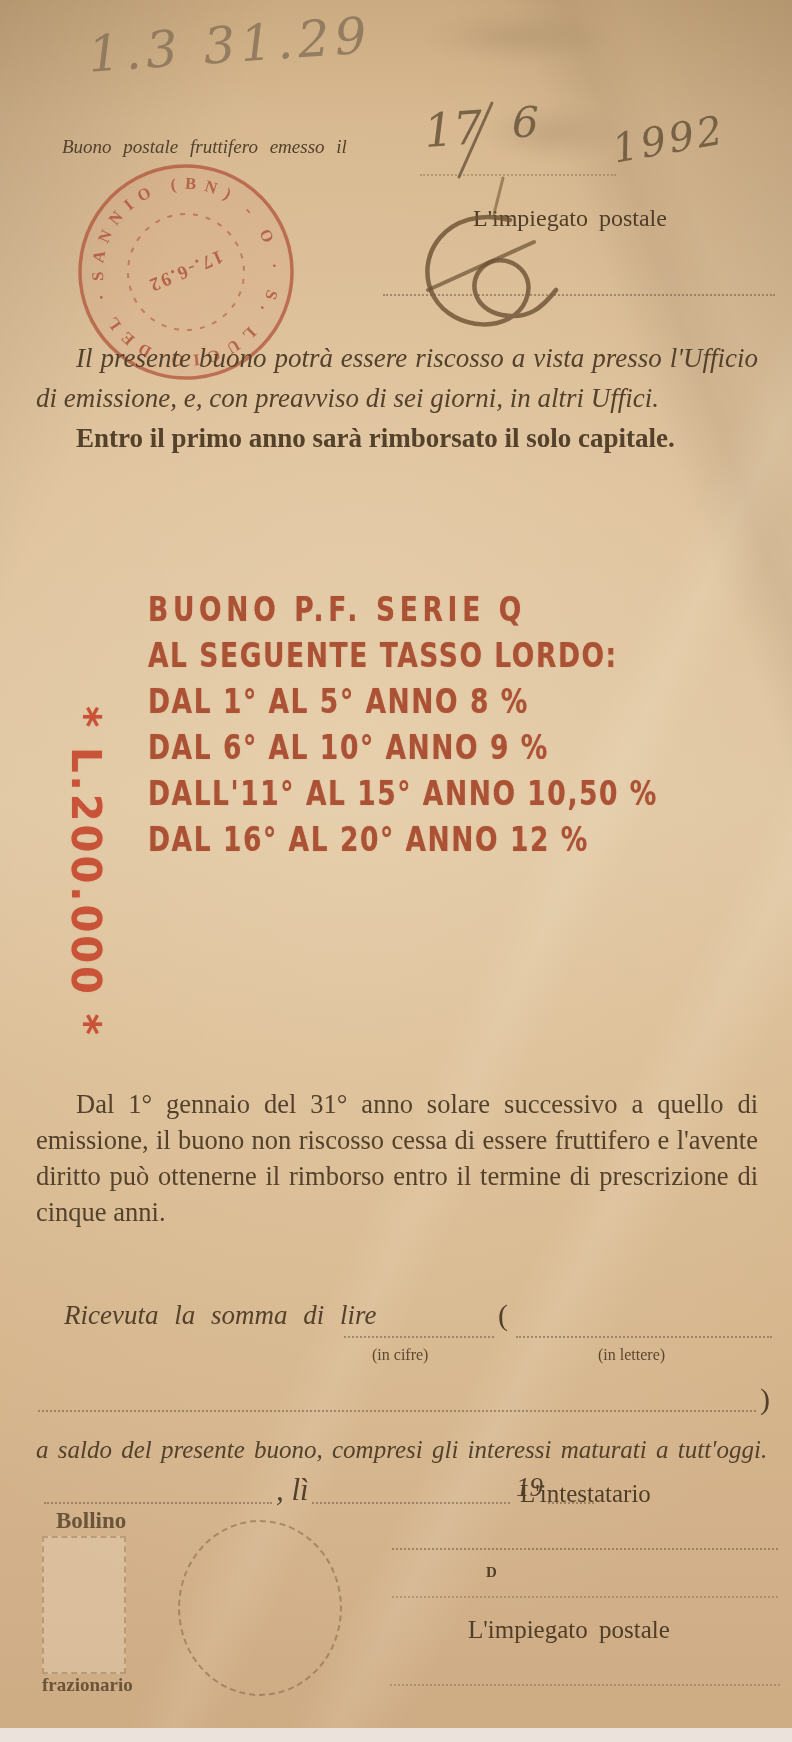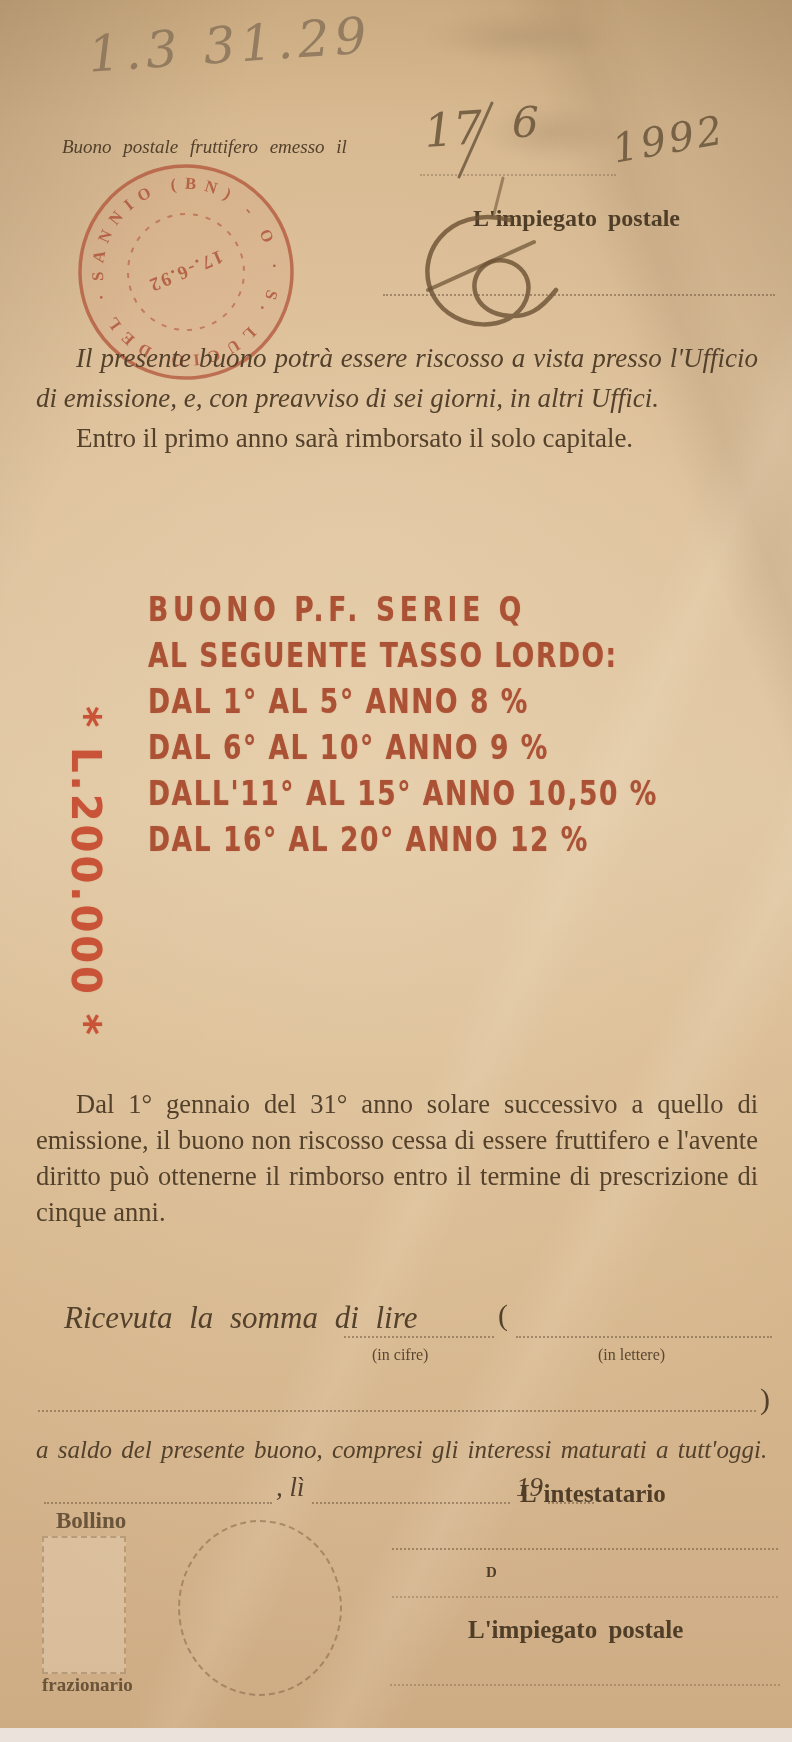--- a/index.html
+++ b/index.html
@@ -20,35 +20,35 @@
   }
   .abs{position:absolute;}
   .dotted{position:absolute; height:0; border-bottom:2px dotted rgba(113,90,64,0.55);}
   .dotted.faint{border-bottom-color:rgba(113,90,64,0.35);}
   .hand{font-family:"DejaVu Serif", serif; font-style:italic; color:rgba(104,84,58,0.85);}
   .pencil{color:rgba(132,111,86,0.80);}
   .serif-it{font-style:italic;}
   .para{position:absolute; left:36px; width:722px; text-align:justify; margin:0;}
   .para p{margin:0; text-indent:40px;}
   .terms{top:338px; font-size:27px; line-height:40px; font-style:italic;}
-  .terms .upright{font-style:normal;}
+  .terms .upright{font-style:normal;font-weight:bold;}
   .later{top:1086px; font-size:26.5px; line-height:36px;}
   .rate{position:absolute; left:148px; top:586px; transform:scaleX(0.78); transform-origin:left top;
         font-family:"DejaVu Sans", sans-serif; font-weight:bold; font-size:34px; line-height:46px;
         color:rgba(169,77,49,0.90); letter-spacing:2px; white-space:nowrap;
         text-shadow:0 0 1px rgba(169,77,49,0.55);}
   .rate .l1{letter-spacing:6px;}
   .amount-wrap{position:absolute; left:86px; top:872px; width:0; height:0;}
   .amount-wrap span{position:absolute; white-space:nowrap; transform:translate(-50%,-50%) rotate(90deg);
         font-family:"DejaVu Sans", sans-serif; font-weight:bold; font-size:40px; letter-spacing:3px;
         color:rgba(200,78,51,0.92); text-shadow:0 0 1px rgba(200,78,51,0.5);}
   .ghost{position:absolute; border-radius:50%; filter:blur(3px);
         background:radial-gradient(closest-side, rgba(135,110,80,0.22), rgba(135,110,80,0));}
   .cap{font-size:16px; color:#5a4730;}
-  .label{color:#4f3d28;font-weight:bold;}
+  .label{color:#4f3d28;}
   .photo-edge{position:absolute; left:0; top:1728px; width:792px; height:14px; background:#ece2dc;}
 </style>
 </head>
 <body>
 
 <div class="page">
   <div class="crease"></div>
 
   <div class="abs hand pencil" style="left:88px; top:16px; font-size:50px; letter-spacing:5px; transform:rotate(-4deg);">1.3 31.29</div>
   <div class="ghost" style="left:425px; top:12px; width:180px; height:50px;"></div>
@@ -96,34 +96,34 @@
   </div>
 
   <div class="amount-wrap">
     <span>* L.200.000 *</span>
   </div>
 
   <div class="para later">
     <p>Dal 1° gennaio del 31° anno solare successivo a quello di emissione, il buono non riscosso cessa di essere fruttifero e l'avente diritto può ottenerne il rimborso entro il termine di prescrizione di cinque anni.</p>
   </div>
 
-  <div class="abs serif-it" style="left:64px; top:1300px; font-size:31px; word-spacing:9px;">Ricevuta la somma di lire</div>
+  <div class="abs serif-it" style="left:64px; top:1300px; font-size:27px; word-spacing:9px;">Ricevuta la somma di lire</div>
   <div class="dotted" style="left:344px; top:1336px; width:150px;"></div>
   <div class="abs" style="left:498px; top:1298px; font-size:30px;">(</div>
   <div class="dotted" style="left:516px; top:1336px; width:256px;"></div>
   <div class="abs cap" style="left:372px; top:1346px;">(in cifre)</div>
   <div class="abs cap" style="left:598px; top:1346px;">(in lettere)</div>
 
   <div class="dotted" style="left:38px; top:1410px; width:718px;"></div>
   <div class="abs" style="left:760px; top:1382px; font-size:30px;">)</div>
 
   <div class="abs serif-it" style="left:36px; top:1436px; font-size:25px; white-space:nowrap; word-spacing:3px;">a saldo del presente buono, compresi gli interessi maturati a tutt'oggi.</div>
 
   <div class="dotted" style="left:44px; top:1502px; width:228px;"></div>
-  <div class="abs serif-it" style="left:276px; top:1472px; font-size:27px;">, lì</div>
+  <div class="abs serif-it" style="left:276px; top:1472px; font-size:31px;">, lì</div>
   <div class="dotted" style="left:312px; top:1502px; width:198px;"></div>
   <div class="abs serif-it" style="left:516px; top:1472px; font-size:27px;">19</div>
   <div class="dotted" style="left:548px; top:1502px; width:46px;"></div>
 
   <div class="abs label" style="left:520px; top:1480px; font-size:25px;">L'intestatario</div>
   <div class="dotted" style="left:392px; top:1548px; width:386px;"></div>
   <div class="abs" style="left:486px; top:1564px; font-size:15px; font-weight:bold; color:#4f3d28;">D</div>
   <div class="dotted faint" style="left:392px; top:1596px; width:386px;"></div>
   <div class="abs label" style="left:468px; top:1616px; font-size:25px; word-spacing:5px;">L'impiegato postale</div>
   <div class="dotted faint" style="left:390px; top:1684px; width:390px;"></div>

